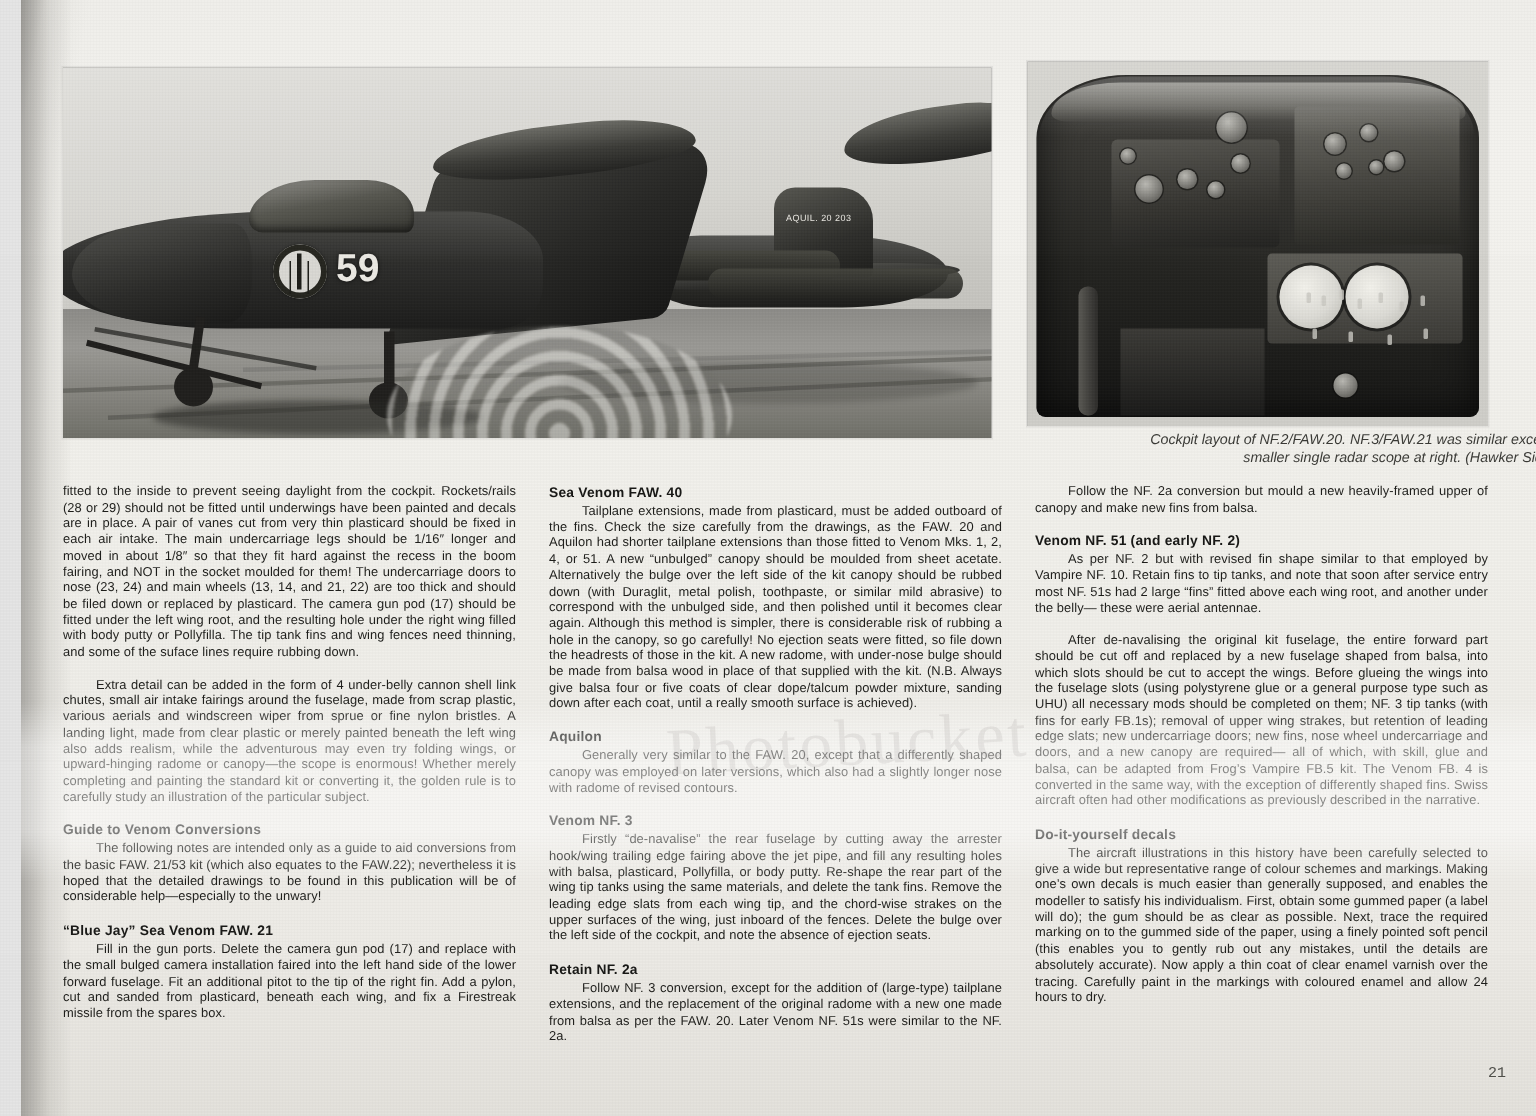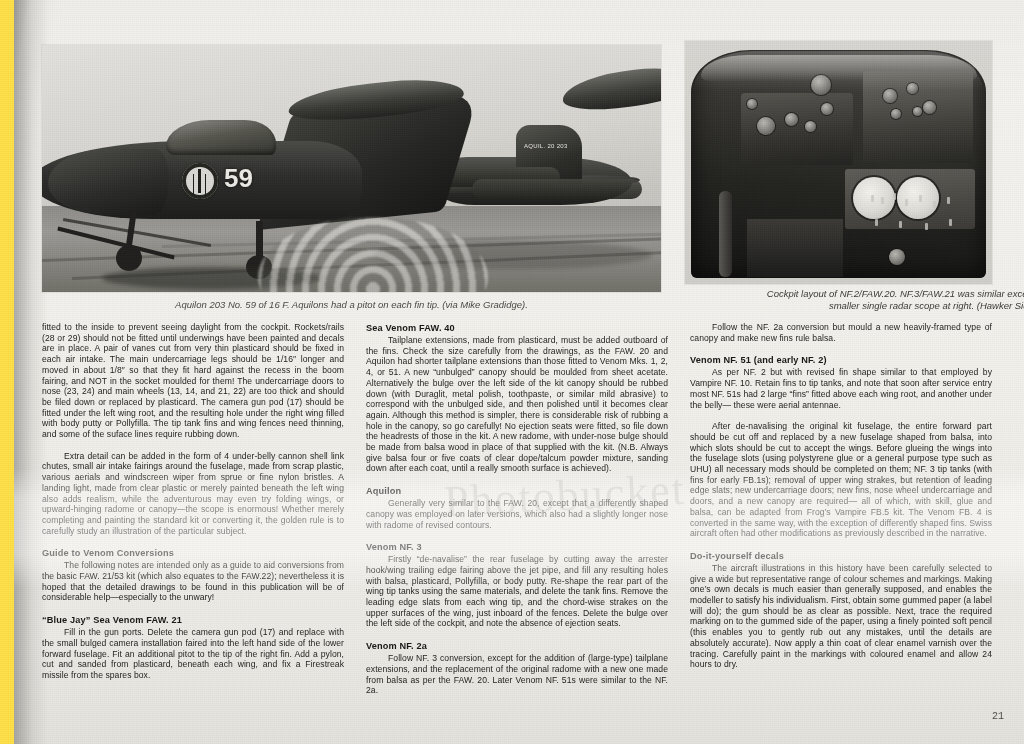--- a/index.html
+++ b/index.html
@@ -9,21 +9,21 @@
   }
   body {
     font-family: "Liberation Sans", sans-serif;
   }
 
   #page {
     position: relative;
     width: 1024px;
     height: 744px;
     overflow: hidden;
-    background: #fde047;
+    background: #e5e5e5;
   }
 
   
   #sheet {
     position: absolute;
     left: 14px;
     top: 0px;
     width: 1010px;
     height: 744px;
     background:
@@ -360,21 +360,20 @@
     <div class="gear" style="left:204px; top:210px; width:26px; height:24px; border-radius:50%;"></div>
     <div class="gear" style="left:14px; top:196px; width:120px; height:4px; transform:rotate(14deg);"></div>
     <div class="gear" style="left:20px; top:186px; width:150px; height:3px; transform:rotate(10deg); opacity:.7;"></div>
 
     <div class="shadowblob" style="left:60px; top:222px; width:220px; height:22px;"></div>
     <div class="shadowblob" style="left:330px; top:196px; width:280px; height:28px; opacity:.45;"></div>
 
     <div class="blurring"></div>
   </div>
 
-  <div class="caption" id="caption-aquilon">Aquilon 203 No. 59 of 16 F. Aquilons had a pitot on each fin tip. (via Mike Gradidge).</div>
 
   <div class="photo" id="photo-cockpit">
     <div class="frame"></div>
     <div class="tub"></div>
     <div class="coaming"></div>
 
     <div class="panel-left"></div>
     <div class="panel-right"></div>
     <div class="scopebox"></div>
 
@@ -422,25 +421,25 @@
         <h3>“Blue Jay” Sea Venom FAW. 21</h3>
         <p>Fill in the gun ports. Delete the camera gun pod (17) and replace with the small bulged camera installation faired into the left hand side of the lower forward fuselage. Fit an additional pitot to the tip of the right fin. Add a pylon, cut and sanded from plasticard, beneath each wing, and fix a Firestreak missile from the spares box.</p>
       </div>
     <div class="col" id="col-2">
         <h3>Sea Venom FAW. 40</h3>
         <p>Tailplane extensions, made from plasticard, must be added outboard of the fins. Check the size carefully from the drawings, as the FAW. 20 and Aquilon had shorter tailplane extensions than those fitted to Venom Mks. 1, 2, 4, or 51. A new “unbulged” canopy should be moulded from sheet acetate. Alternatively the bulge over the left side of the kit canopy should be rubbed down (with Duraglit, metal polish, toothpaste, or similar mild abrasive) to correspond with the unbulged side, and then polished until it becomes clear again. Although this method is simpler, there is considerable risk of rubbing a hole in the canopy, so go carefully! No ejection seats were fitted, so file down the headrests of those in the kit. A new radome, with under-nose bulge should be made from balsa wood in place of that supplied with the kit. (N.B. Always give balsa four or five coats of clear dope/talcum powder mixture, sanding down after each coat, until a really smooth surface is achieved).</p>
         <h3>Aquilon</h3>
         <p class="faded-mid">Generally very similar to the FAW. 20, except that a differently shaped canopy was employed on later versions, which also had a slightly longer nose with radome of revised contours.</p>
         <h3>Venom NF. 3</h3>
         <p class="faded-mid">Firstly “de-navalise” the rear fuselage by cutting away the arrester hook/wing trailing edge fairing above the jet pipe, and fill any resulting holes with balsa, plasticard, Pollyfilla, or body putty. Re-shape the rear part of the wing tip tanks using the same materials, and delete the tank fins. Remove the leading edge slats from each wing tip, and the chord-wise strakes on the upper surfaces of the wing, just inboard of the fences. Delete the bulge over the left side of the cockpit, and note the absence of ejection seats.</p>
-        <h3>Venom NF. 2a</h3>
+        <h3>Retain NF. 2a</h3>
         <p>Follow NF. 3 conversion, except for the addition of (large-type) tailplane extensions, and the replacement of the original radome with a new one made from balsa as per the FAW. 20. Later Venom NF. 51s were similar to the NF. 2a.</p>
       </div>
     <div class="col" id="col-3">
-        <p>Follow the NF. 2a conversion but mould a new heavily-framed type of canopy and make new fins rule balsa.</p>
+        <p>Follow the NF. 2a conversion but mould a new heavily-framed upper of canopy and make new fins from balsa.</p>
         <h3>Venom NF. 51 (and early NF. 2)</h3>
         <p>As per NF. 2 but with revised fin shape similar to that employed by Vampire NF. 10. Retain fins to tip tanks, and note that soon after service entry most NF. 51s had 2 large “fins” fitted above each wing root, and another under the belly— these were aerial antennae.</p>
         <p>After de-navalising the original kit fuselage, the entire forward part should be cut off and replaced by a new fuselage shaped from balsa, into which slots should be cut to accept the wings. Before glueing the wings into the fuselage slots (using polystyrene glue or a general purpose type such as UHU) all necessary mods should be completed on them; NF. 3 tip tanks (with fins for early FB.1s); removal of upper wing strakes, but retention of leading edge slats; new undercarriage doors; new fins, nose wheel undercarriage and doors, and a new canopy are required— all of which, with skill, glue and balsa, can be adapted from Frog’s Vampire FB.5 kit. The Venom FB. 4 is converted in the same way, with the exception of differently shaped fins. Swiss aircraft often had other modifications as previously described in the narrative.</p>
         <h3>Do-it-yourself decals</h3>
         <p class="faded-mid">The aircraft illustrations in this history have been carefully selected to give a wide but representative range of colour schemes and markings. Making one’s own decals is much easier than generally supposed, and enables the modeller to satisfy his individualism. First, obtain some gummed paper (a label will do); the gum should be as clear as possible. Next, trace the required marking on to the gummed side of the paper, using a finely pointed soft pencil (this enables you to gently rub out any mistakes, until the details are absolutely accurate). Now apply a thin coat of clear enamel varnish over the tracing. Carefully paint in the markings with coloured enamel and allow 24 hours to dry.</p>
       </div>
   </div>
 
   <div id="scanband"></div>
   <div id="grain"></div>

